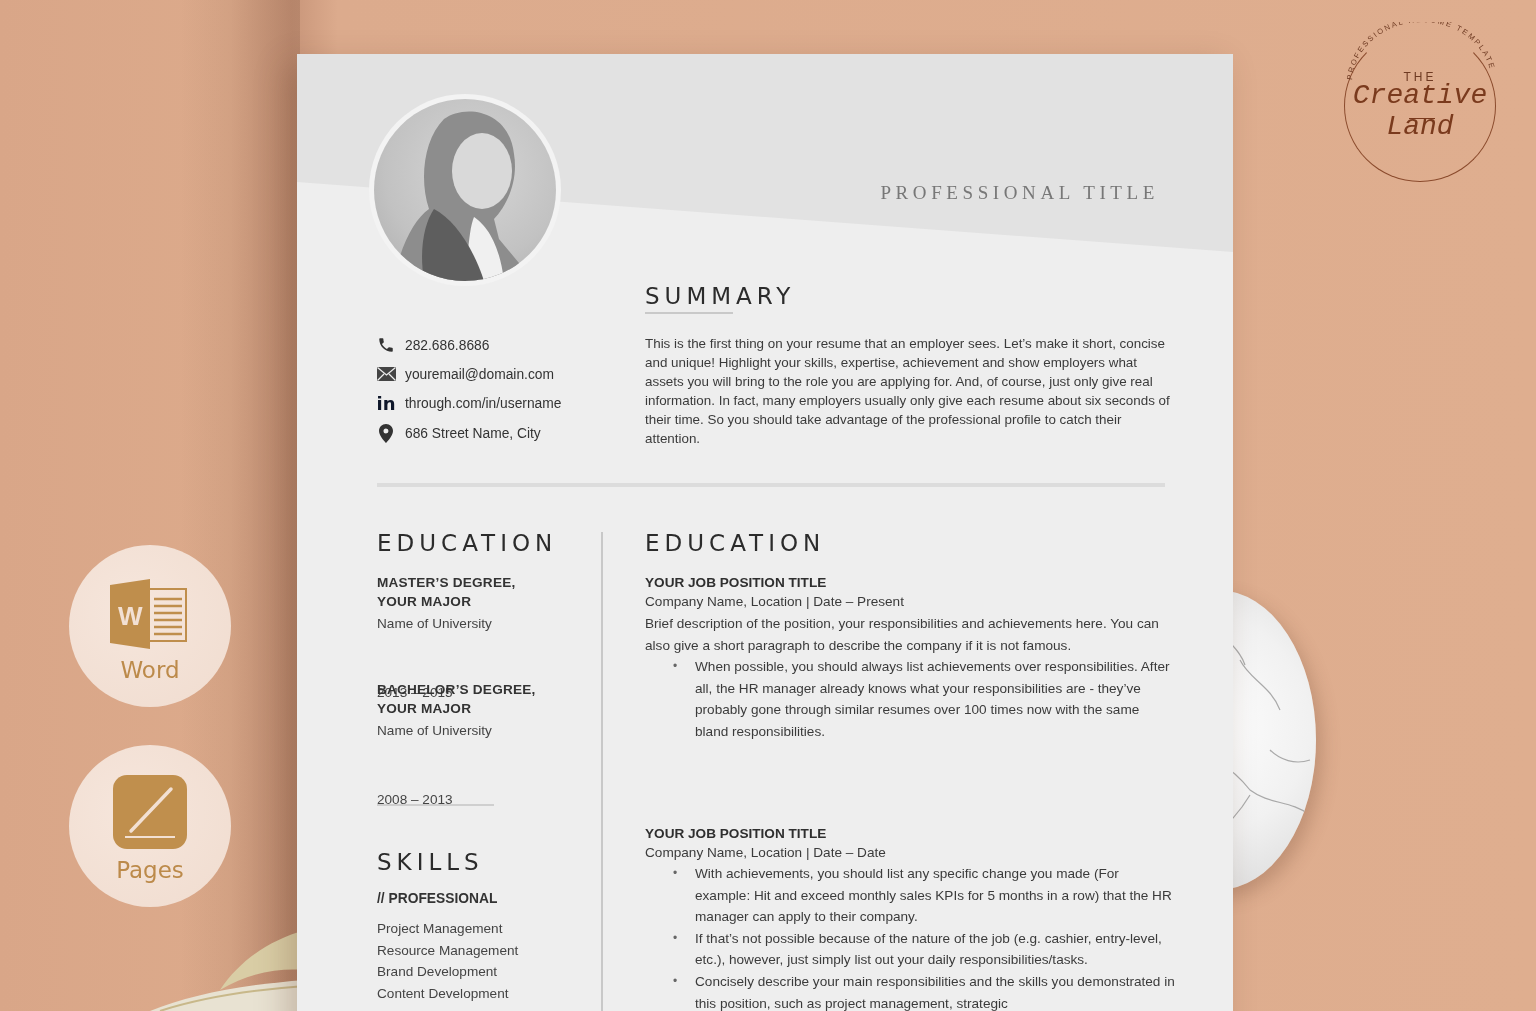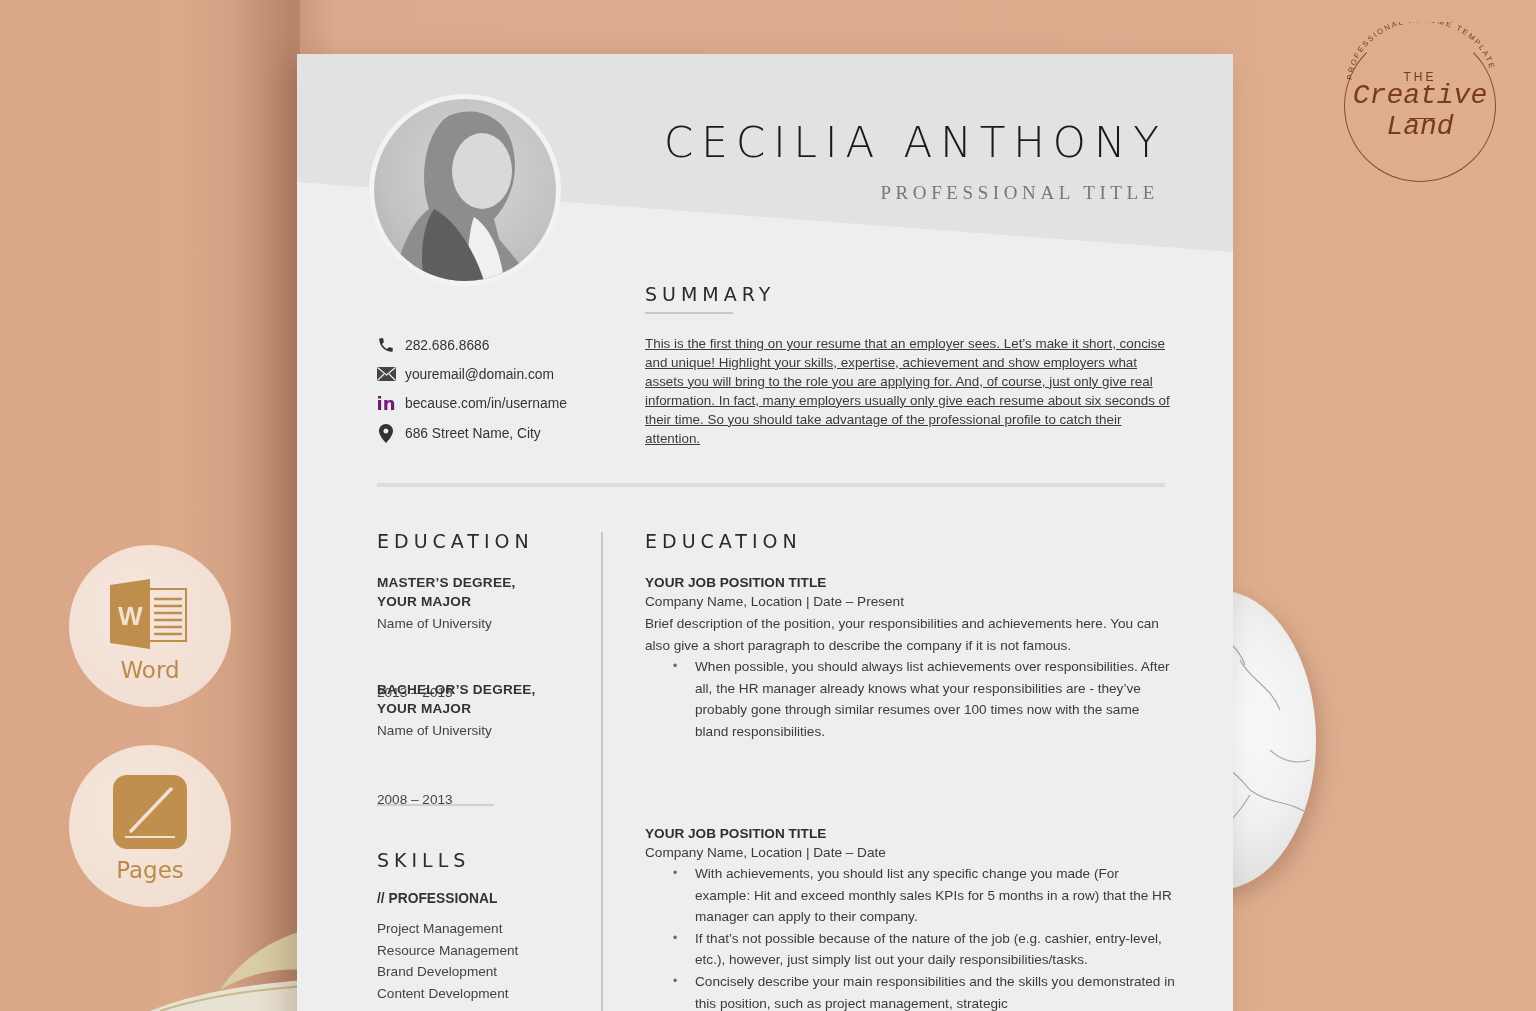--- a/index.html
+++ b/index.html
@@ -77,27 +77,27 @@
   .name {
     position:absolute; right:66px; top:64px;
     font-family:"DejaVu Sans", sans-serif; font-weight:300;
     font-size:42px; letter-spacing:8px; color:#1a1a1a; white-space:nowrap;
   }
   .title {
     position:absolute; right:74px; top:128px;
     font-size:19px; letter-spacing:4.6px; color:#777; white-space:nowrap;font-family:Liberation Serif, serif;
   }
   .section-h {
-    position:absolute; font-size:19px; letter-spacing:5px; color:#2b2b2b;
+    position:absolute; font-size:23px; letter-spacing:5px; color:#2b2b2b;
     font-family:"DejaVu Sans", sans-serif;
   }
   .summary-rule { position:absolute; left:348px; top:258px; width:88px; height:2px; background:#c9c9c9; }
   .summary-text {
     position:absolute; left:348px; top:281px; width:530px;
-    font-size:13.4px; line-height:18.9px; color:#3b3b3b;text-decoration:underline;
+    font-size:13.4px; line-height:18.9px; color:#3b3b3b;
   }
   .contacts { position:absolute; left:78px; top:280px; }
   .contact { position:absolute; left:0; height:22px; display:flex; align-items:center; white-space:nowrap; }
   .contact .ic { width:22px; display:flex; justify-content:center; align-items:center; margin-right:8px; }
   .contact .txt { font-size:13.8px; color:#333; }
   .hr-full { position:absolute; left:80px; top:429px; width:788px; height:4px; background:#dcdcdc; }
   .vline { position:absolute; left:304px; top:478px; width:1.5px; height:520px; background:#c8c8c8; }
 
   .edu-block { position:absolute; left:80px; width:200px; }
   .deg { font-size:13.6px; font-weight:bold; color:#333; line-height:19px; letter-spacing:0.2px; }
@@ -180,21 +180,20 @@
   <div class="photo-ring"></div>
   <div class="photo">
     <svg width="182" height="182" viewBox="0 0 182 182">
       <path d="M70 20 C 90 5, 135 10, 140 55 C 145 85, 130 110, 120 120 L 125 140 L 160 182 L 20 182 C 25 150, 40 120, 55 110 C 45 80, 50 40, 70 20 Z" fill="#8d8d8d"></path>
       <ellipse cx="108" cy="72" rx="30" ry="38" fill="#d9d9d9"></ellipse>
       <path d="M100 118 C 110 125, 125 140, 130 182 L 90 182 C 95 150, 95 130, 100 118 Z" fill="#f0f0f0"></path>
       <path d="M60 110 C 80 120, 100 150, 110 182 L 50 182 C 45 150, 50 125, 60 110 Z" fill="#5e5e5e"></path>
     </svg>
   </div>
 
-  <div class="name">CECILIA ANTHONY</div>
   <div class="title">PROFESSIONAL TITLE</div>
 
   <div class="contacts">
     <div class="contact" style="top:0">
       <span class="ic">
         <svg width="18" height="18" viewBox="0 0 24 24">
             <path d="M6.6 10.8c1.4 2.8 3.8 5.1 6.6 6.6l2.2-2.2c.3-.3.7-.4 1-.2 1.1.4 2.3.6 3.6.6.6 0 1 .4 1 1V20c0 .6-.4 1-1 1C10.6 21 3 13.4 3 4c0-.6.4-1 1-1h3.5c.6 0 1 .4 1 1 0 1.3.2 2.5.6 3.6.1.3 0 .7-.2 1L6.6 10.8z" fill="#333"></path>
           </svg>
       </span>
       <span class="txt">282.686.8686</span>
@@ -202,22 +201,22 @@
     <div class="contact" style="top:29px">
       <span class="ic">
         <svg width="19" height="14" viewBox="0 0 19 14">
             <rect x="0" y="0" width="19" height="14" fill="#444"></rect>
             <path d="M0.5 0.5 L9.5 8 L18.5 0.5 M0.5 13.5 L7 7 M18.5 13.5 L12 7" stroke="#eee" stroke-width="1.2" fill="none"></path>
           </svg>
       </span>
       <span class="txt">youremail@domain.com</span>
     </div>
     <div class="contact" style="top:58px">
-      <span class="ic" style="font-weight:bold;font-size:18px;color:#701a75;font-family:'DejaVu Sans',sans-serif;">in</span>
-      <span class="txt">because.com/in/username</span>
+      <span class="ic" style="font-weight:bold;font-size:18px;color:#0f172a;font-family:'DejaVu Sans',sans-serif;">in</span>
+      <span class="txt">through.com/in/username</span>
     </div>
     <div class="contact" style="top:88px">
       <span class="ic">
         <svg width="14" height="19" viewBox="0 0 14 19">
             <path d="M7 0C3.1 0 0 3.1 0 7c0 5 7 12 7 12s7-7 7-12c0-3.9-3.1-7-7-7zm0 9.5A2.5 2.5 0 1 1 7 4.5a2.5 2.5 0 0 1 0 5z" fill="#333"></path>
           </svg>
       </span>
       <span class="txt">686 Street Name, City</span>
     </div>
   </div>

